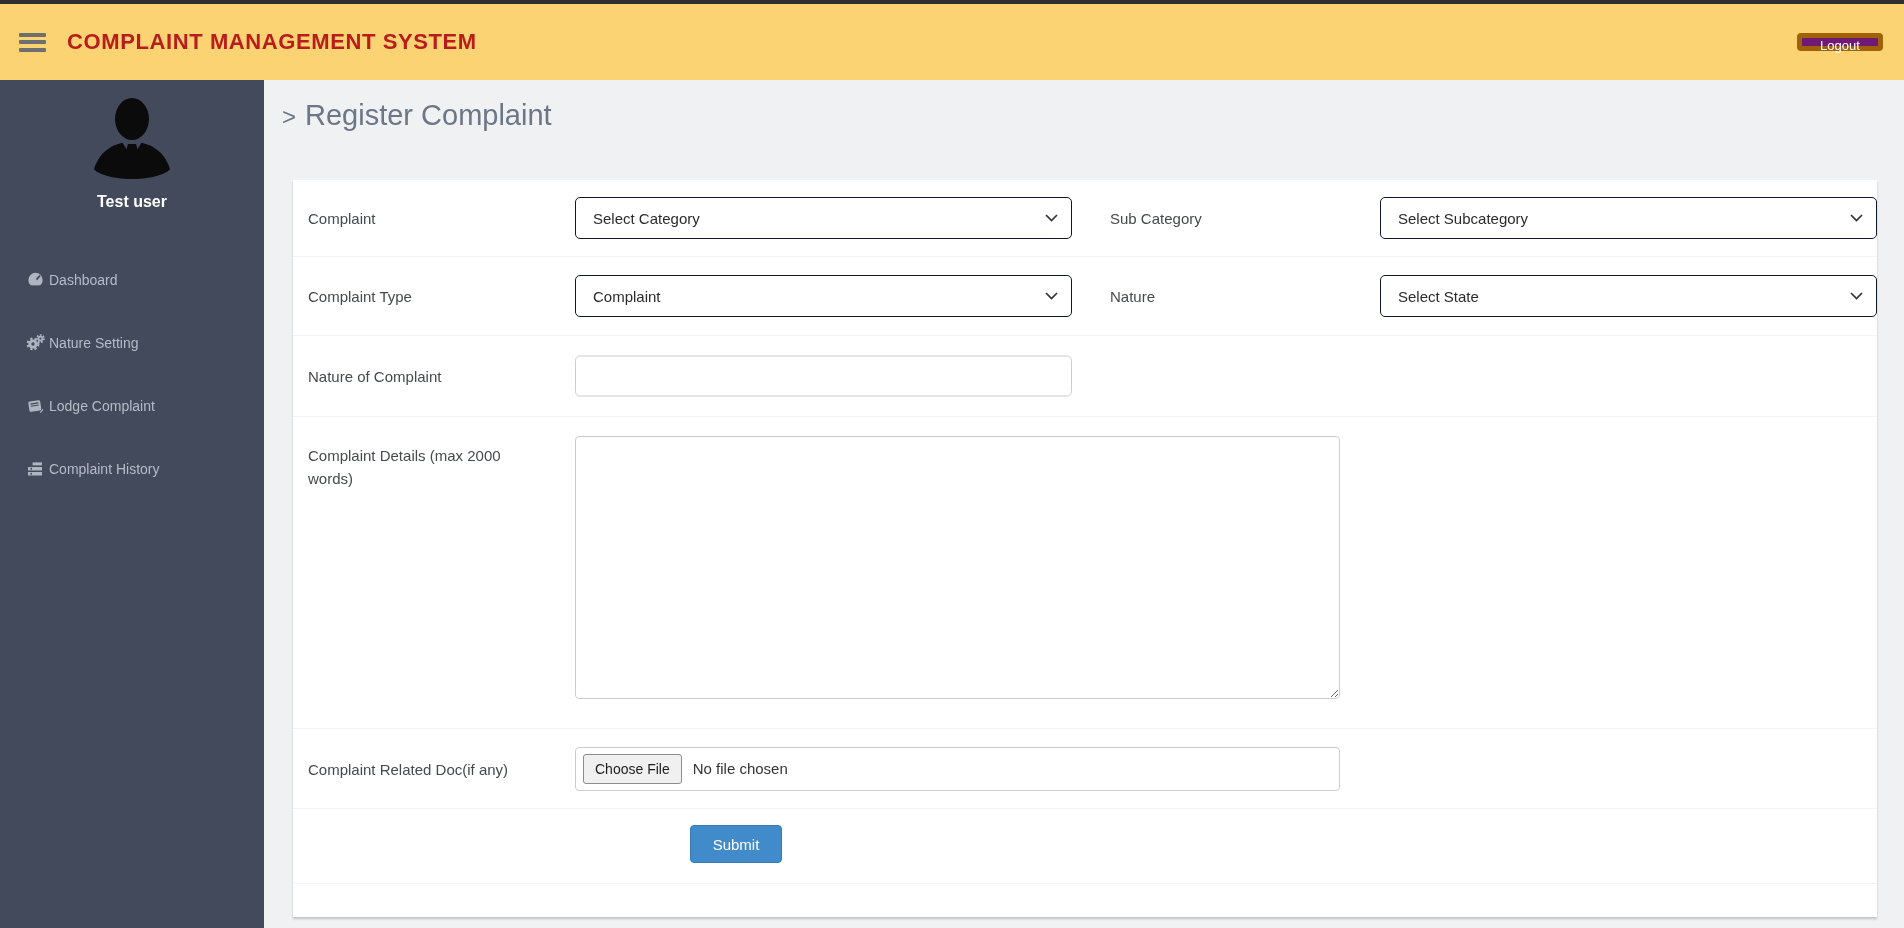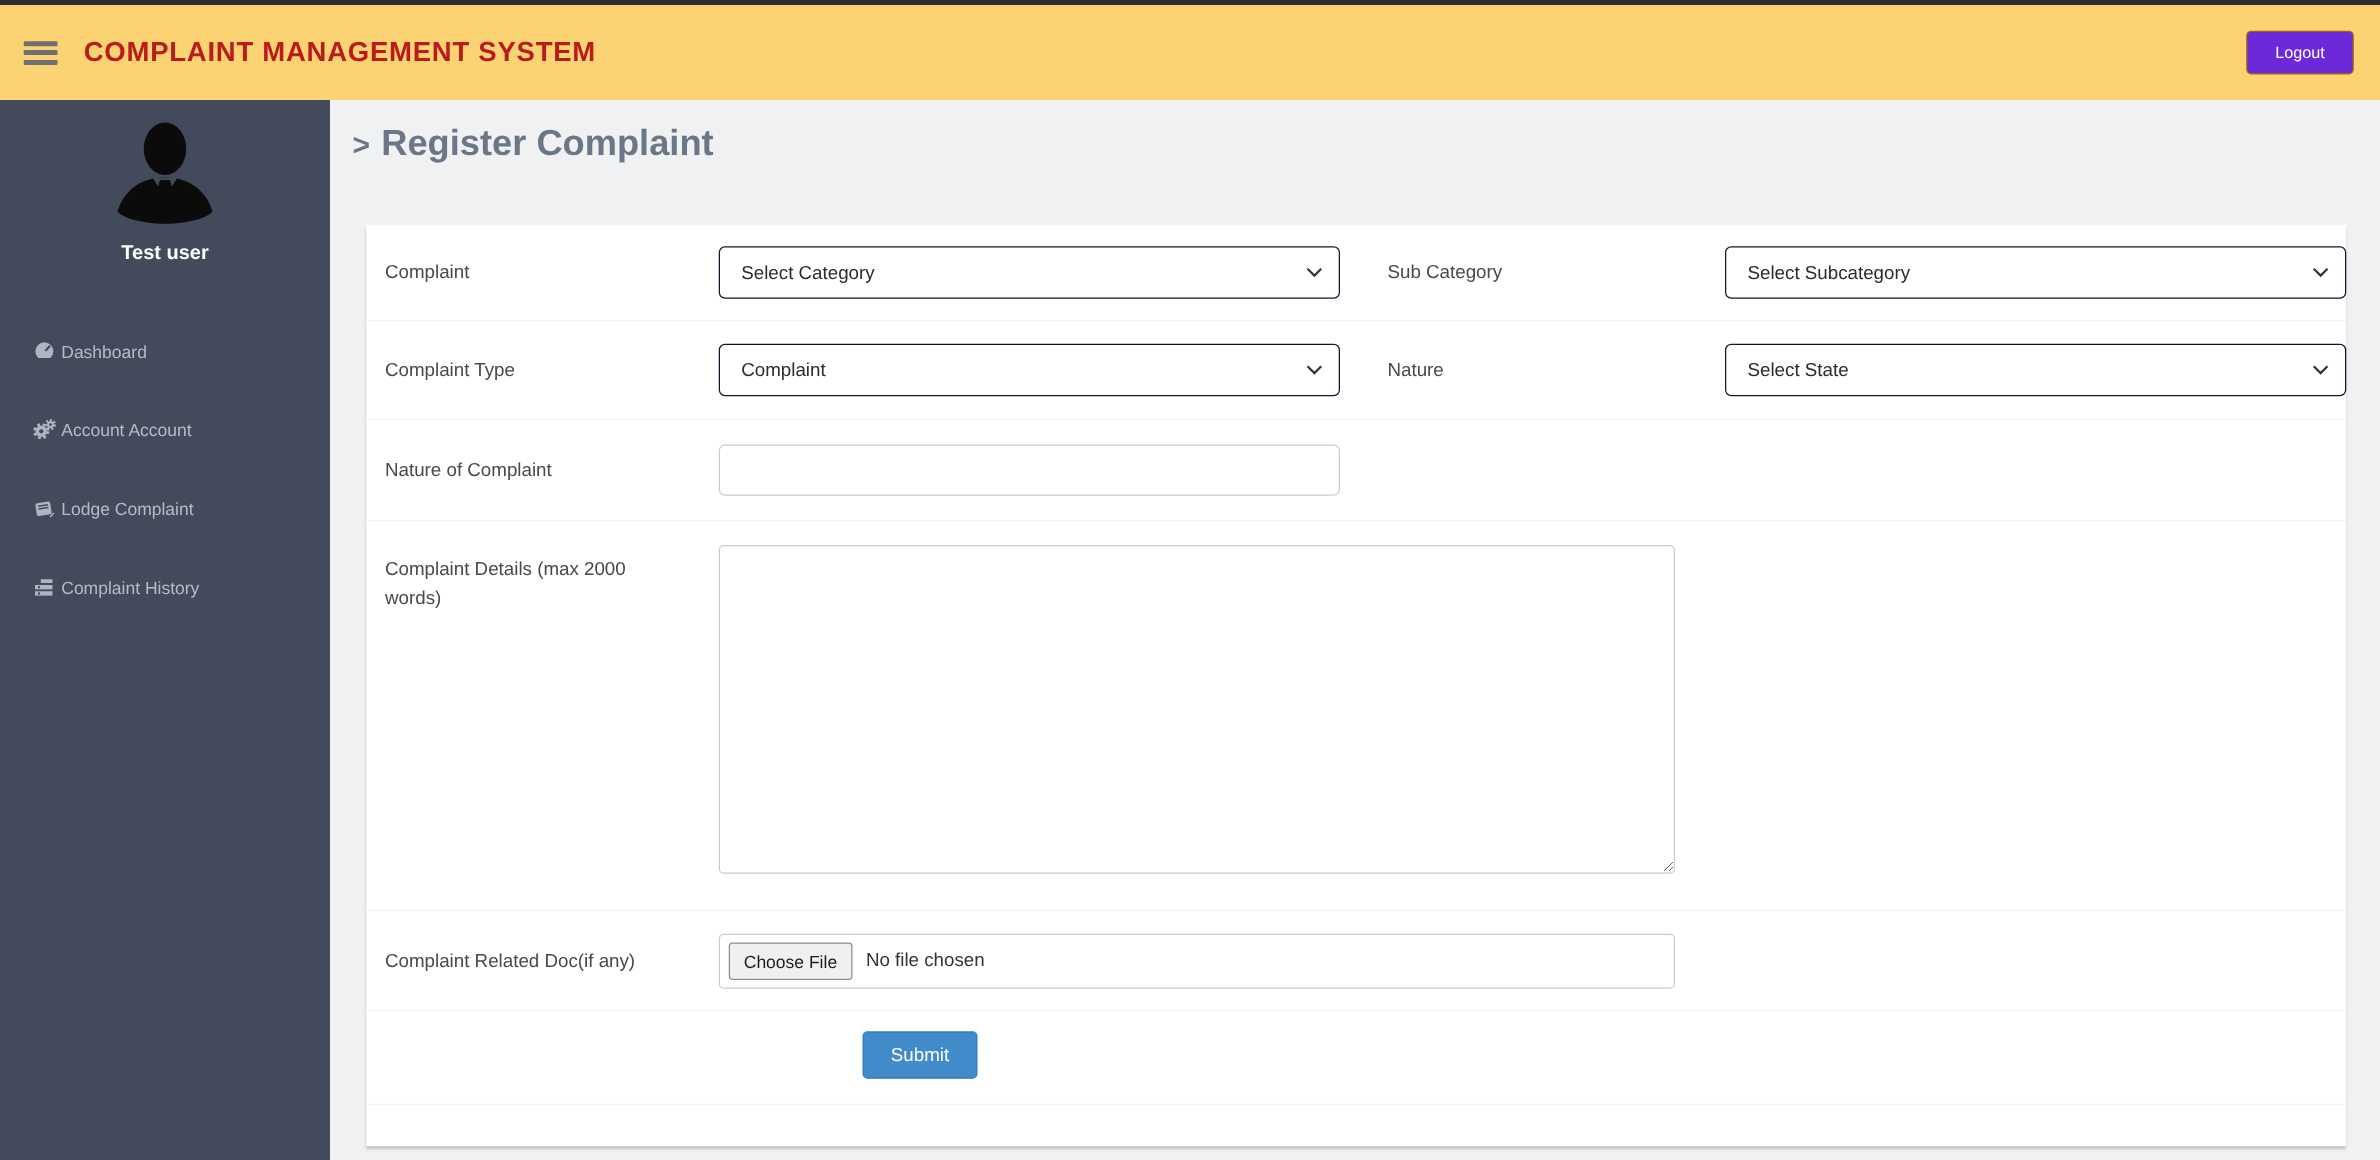--- a/index.html
+++ b/index.html
@@ -8,35 +8,35 @@
 
   
   .topstrip { position:absolute; left:0; top:0; width:100%; height:4px; background:#2f2f2f; }
   .header { position:absolute; left:0; top:4px; width:100%; height:76px; background:#fcd373;
             display:flex; align-items:center; }
   .hamburger { margin-left:19px; width:27px; cursor:pointer; }
   .hamburger div { height:4px; background:#6f6f6f; margin-bottom:3.5px; border-radius:1px; }
   .hamburger div:last-child { margin-bottom:0; }
   .header-title { margin-left:21px; color:#b91c1c; font-size:22px; font-weight:bold; letter-spacing:.6px; }
   .logout-btn { position:absolute; right:21px; top:50%; transform:translateY(-50%);
-                width:86px; height:35px; background:#6d28d9; border:1px solid #a16207;
+                width:86px; height:18px; background:#701a75; border:5px solid #a16207;
                 border-radius:4px; color:#fff; font-size:13px; cursor:pointer; }
 
   
   .sidebar { position:absolute; left:0; top:80px; width:264px; height:848px; background:#424a5b; }
   .profile { padding-top:13px; text-align:center; }
   .username { color:#fff; font-weight:bold; font-size:16px; margin-top:8px; }
   .menu { margin-top:37px; }
   .menu-item { height:63px; display:flex; align-items:center; padding-left:26px; gap:4px;
                color:#b6bcc6; font-size:14px; cursor:pointer; }
   .mi-icon { width:19px; display:flex; justify-content:center; }
 
   
   .main { position:absolute; left:264px; top:80px; width:1640px; height:848px; background:#f0f1f2; }
-  .page-title { position:absolute; left:18px; top:19px; font-size:29px; font-weight:700; color:#6b7687;text-align:center; }
+  .page-title { position:absolute; left:18px; top:19px; font-size:29px; font-weight:400; color:#6b7687;text-align:center; }
   .page-title .crumb-chev { font-size:24px; margin-right:9px; color:#6b7687; }
 
   .card { position:absolute; left:29px; top:100px; width:1584px; height:737px; background:#fff;
           box-shadow:0 2px 2px rgba(120,130,140,.4); }
 
   .row { position:relative; border-bottom:1px solid #f3f3f3; }
   .row-1 { height:77px; } .row-2 { height:79px; } .row-3 { height:81px;padding-left:35px; }
   .row-4 { height:312px; } .row-5 { height:80px; } .row-6 { height:75px; }
   .card-footer { height:31px; }
 
@@ -118,21 +118,21 @@
       <span class="mi-icon">
         <svg width="19" height="17" viewBox="0 0 19 17">
           <circle cx="7" cy="10" r="4.6" fill="#aeb5c1"></circle>
           <circle cx="7" cy="10" r="5.4" fill="none" stroke="#aeb5c1" stroke-width="2.1" stroke-dasharray="2.3 2.1"></circle>
           <circle cx="7" cy="10" r="1.7" fill="#424a5b"></circle>
           <circle cx="14.4" cy="4.6" r="2.9" fill="#aeb5c1"></circle>
           <circle cx="14.4" cy="4.6" r="3.6" fill="none" stroke="#aeb5c1" stroke-width="1.7" stroke-dasharray="1.7 1.5"></circle>
           <circle cx="14.4" cy="4.6" r="1.1" fill="#424a5b"></circle>
         </svg>
       </span>
-      <span>Account Account</span>
+      <span>Nature Setting</span>
     </div>
 
     <div class="menu-item">
       <span class="mi-icon">
         <svg width="19" height="16" viewBox="0 0 19 16">
           <g transform="rotate(-9 9 8)">
             <rect x="2.8" y="2.8" width="12" height="10.4" rx="1.6" fill="#aeb5c1"></rect>
             <rect x="4.8" y="4.8" width="8" height="1.2" fill="#424a5b"></rect>
             <rect x="4.8" y="7" width="8" height="1.2" fill="#424a5b"></rect>
           </g>

